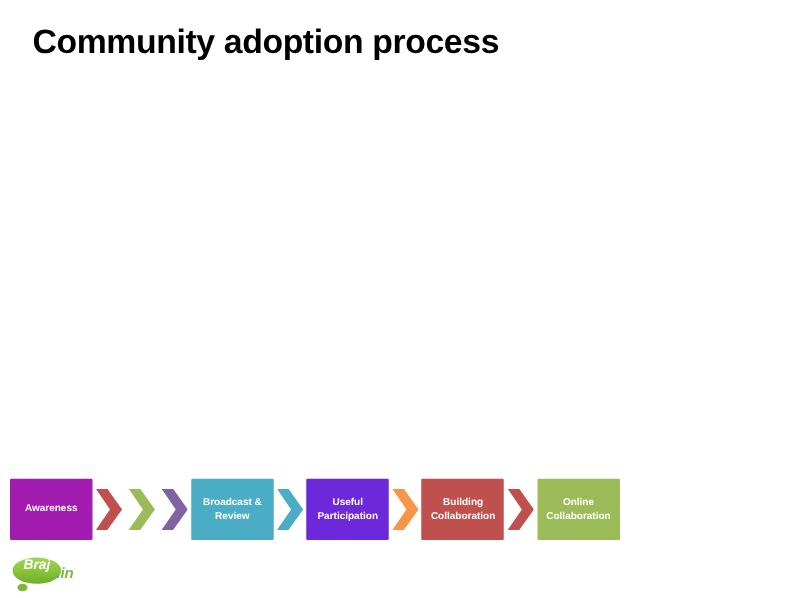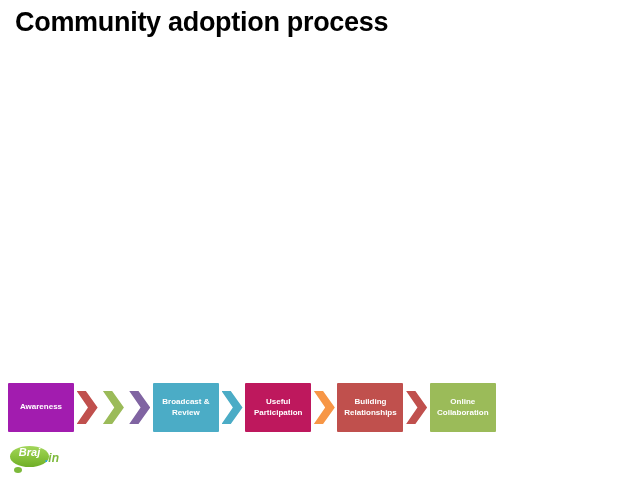--- a/index.html
+++ b/index.html
@@ -11,21 +11,21 @@
     position: relative;
     width: 638px;
     height: 478px;
     background: #ffffff;
     overflow: hidden;
   }
   .slide-title {
     position: absolute;
     left: 10px;
     top: 2px;
-    margin: 5px;
+    margin: 16px;
     font-size: 27px;
     font-weight: bold;
     color: #000000;
     letter-spacing: -0.3px;
     white-space: nowrap;
   }
   .process-flow {
     position: absolute;
     left: 8px;
     top: 383px;
@@ -119,25 +119,25 @@
       <div class="chevron-gap">
         <div class="chevron" style="background: rgb(155, 187, 89);"></div>
       </div>
       <div class="chevron-gap">
         <div class="chevron" style="background: rgb(128, 100, 162);"></div>
       </div>
       <div class="step-box" style="background: rgb(75, 172, 198); color: rgb(255, 255, 255);">Broadcast &amp; Review</div>
       <div class="chevron-gap">
         <div class="chevron" style="background: rgb(75, 172, 198);"></div>
       </div>
-      <div class="step-box" style="background: #be185d; color: rgb(255, 255, 255);">Useful Participation</div>
+      <div class="step-box" style="background: #6d28d9; color: rgb(255, 255, 255);">Useful Participation</div>
       <div class="chevron-gap">
         <div class="chevron" style="background: rgb(247, 150, 70);"></div>
       </div>
-      <div class="step-box" style="background: rgb(192, 80, 77); color: rgb(255, 255, 255);">Building Relationships</div>
+      <div class="step-box" style="background: rgb(192, 80, 77); color: rgb(255, 255, 255);">Building Collaboration</div>
       <div class="chevron-gap">
         <div class="chevron" style="background: rgb(192, 80, 77);"></div>
       </div>
       <div class="step-box" style="background: rgb(155, 187, 89); color: rgb(255, 255, 255);">Online Collaboration</div>
     </div>
 
   <div class="logo">
     <div class="logo-bubble">
       <span>Braj</span>
     </div>

